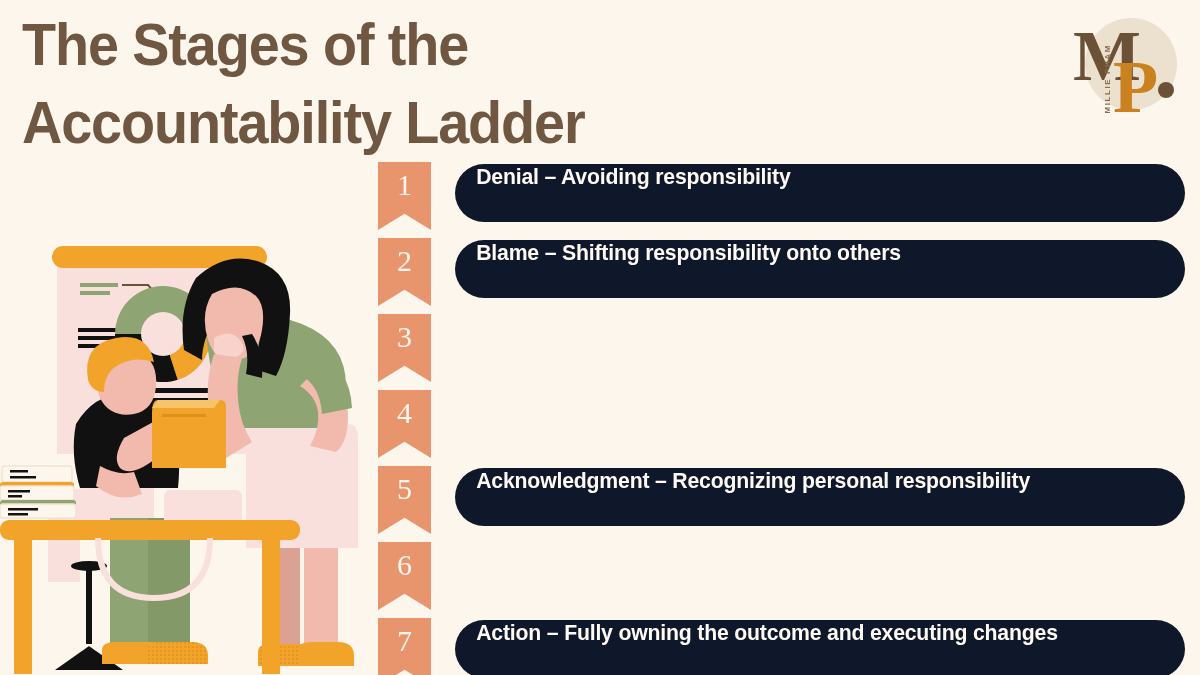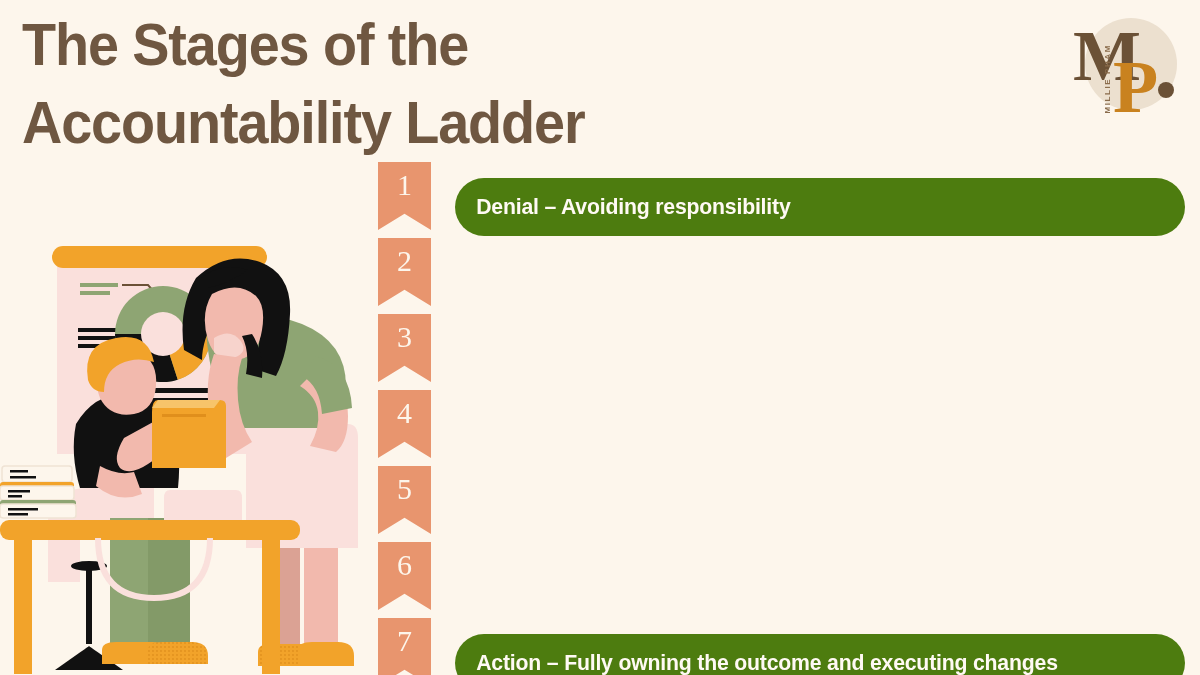--- a/index.html
+++ b/index.html
@@ -60,23 +60,23 @@
     background:#e8956e;
     clip-path:polygon(0 0,100% 0,100% 100%,50% 76%,0 100%);
     display:flex;align-items:flex-start;justify-content:center;
   }
   .ribbon span{
     color:#fdf6ec;font-size:30px;font-weight:400;line-height:1;
     margin-top:8px;
     font-family:"Liberation Serif", serif;
   }
   .bar{
-    position:absolute;left:455px;top:16px;width:730px;height:58px;
-    background:#4d7c0f;border-radius:29px;
-    display:flex;align-items:center;
+    position:absolute;left:455px;top:2px;width:730px;height:58px;
+    background:#0f172a;border-radius:29px;
+    display:flex;
   }
   .bar-text{
     color:#fffaf4;font-size:22px;font-weight:700;
     padding-left:22px;white-space:nowrap;
     letter-spacing:-0.2px;
     transform:scaleX(0.965);transform-origin:left center;
   }
 
   
   .illus{position:absolute;left:0;top:238px;width:372px;height:437px;}
@@ -251,37 +251,43 @@
       </div>
       <div class="bar">
         <div class="bar-text">Denial – Avoiding responsibility</div>
       </div>
     </div>
 
     <div class="row">
       <div class="ribbon">
         <span>2</span>
       </div>
+      <div class="bar">
+        <div class="bar-text">Blame – Shifting responsibility onto others</div>
+      </div>
     </div>
 
     <div class="row">
       <div class="ribbon">
         <span>3</span>
       </div>
     </div>
 
     <div class="row">
       <div class="ribbon">
         <span>4</span>
       </div>
     </div>
 
     <div class="row">
       <div class="ribbon">
         <span>5</span>
+      </div>
+      <div class="bar">
+        <div class="bar-text">Acknowledgment – Recognizing personal responsibility</div>
       </div>
     </div>
 
     <div class="row">
       <div class="ribbon">
         <span>6</span>
       </div>
     </div>
 
     <div class="row">

